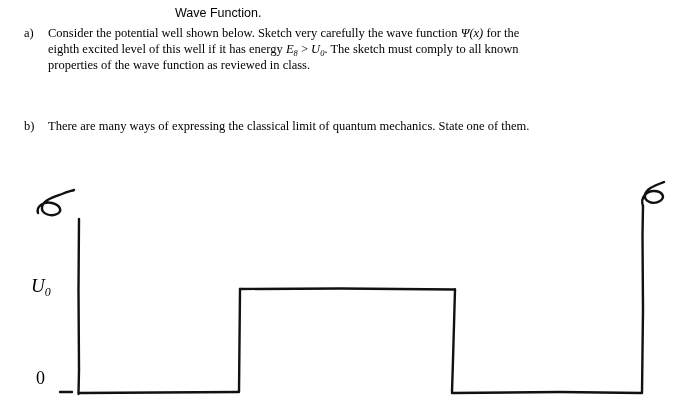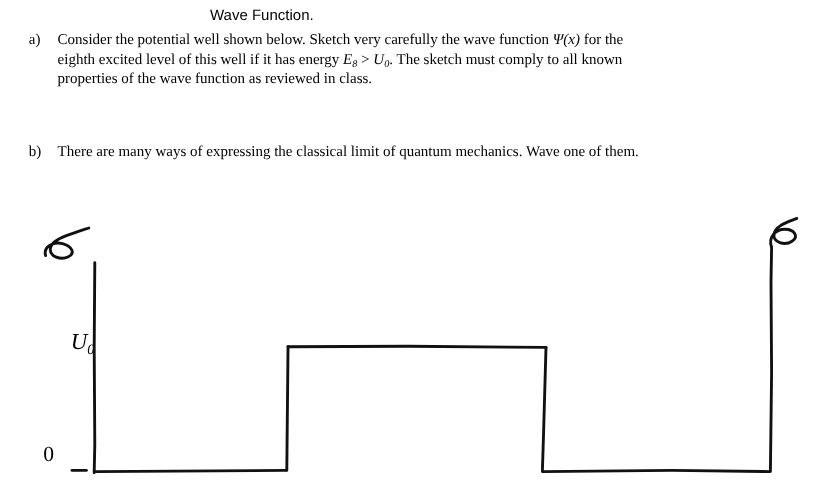--- a/index.html
+++ b/index.html
@@ -77,21 +77,20 @@
     width: 680px;
     height: 244px;
   }
   .lbl-u0 {
     position: absolute;
     left: 31px;
     top: 275px;
     font-size: 19px;
     font-family: "Liberation Serif", serif;
     font-style: italic;
-    margin-left: 28px;
   }
   .lbl-u0 sub {
     font-size: 12px;
     top: 4px;
   }
   .lbl-zero {
     position: absolute;
     left: 36px;
     top: 368px;
     font-size: 18px;
@@ -107,21 +106,21 @@
 
   <div class="item item-a">
     <span class="item-label">a)</span>
     <div class="item-body">
       <span>Consider the potential well shown below. Sketch very carefully the wave function </span><span class="it">Ψ(x)</span><span> for the eighth excited level of this well if it has energy </span><span class="it">E</span><sub class="it">8</sub><span> &gt; </span><span class="it">U</span><sub class="it">0</sub><span>.  The sketch must comply to all known properties of the wave function as reviewed in class.</span>
     </div>
   </div>
 
   <div class="item item-b">
     <span class="item-label">b)</span>
-    <div class="item-body">There are many ways of expressing the classical limit of quantum mechanics. Wave one of them.</div>
+    <div class="item-body">There are many ways of expressing the classical limit of quantum mechanics. State one of them.</div>
   </div>
 
   <div class="lbl-u0"><span>U</span><sub>0</sub></div>
   <div class="lbl-zero">0</div>
 
   <svg class="drawing" viewBox="0 0 680 244" xmlns="http://www.w3.org/2000/svg">
     <g fill="none" stroke="#111111" stroke-width="2.4" stroke-linecap="round" stroke-linejoin="round">
 
       <path d="M 79 59 L 78.5 130 L 79 210 L 78.5 234"></path>
 

